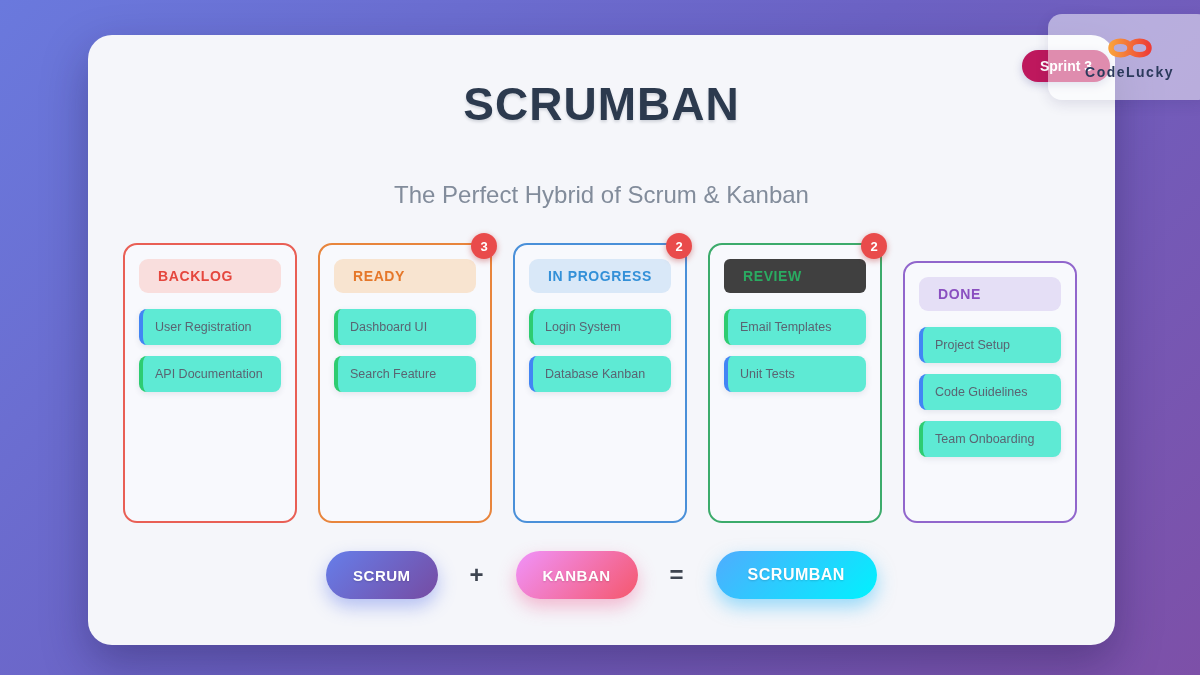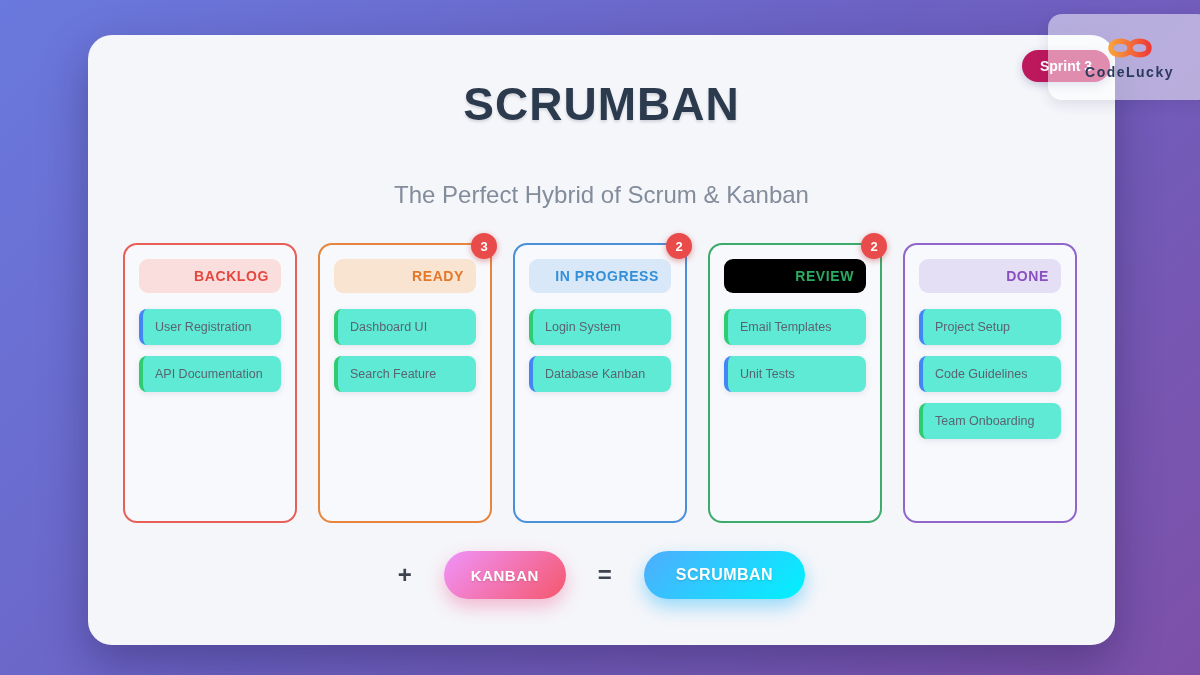--- a/index.html
+++ b/index.html
@@ -44,29 +44,29 @@
     display:flex; gap:21px;
   }
   .column {
     flex:1; border-radius:14px; padding:14px; position:relative;
     background:#f8f9fd; border:2px solid;
   }
   .col-backlog    { border-color:#e95f55; }
   .col-ready      { border-color:#e8853c; }
   .col-inprogress { border-color:#4a90d9; }
   .col-review     { border-color:#3cab6b; }
-  .col-done       { border-color:#9166cc; }
+  .col-done       { border-color:#9166cc;margin-top:18px; }
   .col-header {
-    border-radius:9px; padding:9px 12px; text-align:right;
+    border-radius:9px; padding:9px 19px; text-align:left;
     font-weight:700; font-size:14px; letter-spacing:.6px; margin-bottom:16px;
   }
   .col-backlog    .col-header { background:#f9dedd; color:#e5473e; }
   .col-ready      .col-header { background:#f8e4d0; color:#e5772a; }
   .col-inprogress .col-header { background:#d9e8f8; color:#3390d8; }
-  .col-review     .col-header { background:#000000; color:#2aab61; }
+  .col-review     .col-header { background:#404040; color:#2aab61;border-radius:6px; }
   .col-done       .col-header { background:#e5dff6; color:#8a4fc0; }
   .task-card {
     background:#5eead4; border-radius:8px; border-left:4px solid;
     padding:11px 12px; font-size:12.5px; color:#5a6472;
     box-shadow:0 2px 6px rgba(40,50,90,.10); margin-bottom:11px;
     white-space:nowrap;
   }
   .accent-blue  { border-left-color:#4285f4; }
   .accent-green { border-left-color:#2ecc71; }
   .count-badge {
@@ -132,20 +132,21 @@
     <div class="column col-done">
       <div class="col-header">DONE</div>
       <div class="task-card accent-blue">Project Setup</div>
       <div class="task-card accent-blue">Code Guidelines</div>
       <div class="task-card accent-green">Team Onboarding</div>
     </div>
 
   </div>
 
   <div class="formula">
+    <div class="pill pill-scrum">SCRUM</div>
     <div class="operator">+</div>
     <div class="pill pill-kanban">KANBAN</div>
     <div class="operator">=</div>
     <div class="pill pill-scrumban">SCRUMBAN</div>
   </div>
 
 </div>
 
 <div class="watermark">
   <svg class="watermark-logo" width="50" height="28" viewBox="0 0 50 28" aria-hidden="true">

